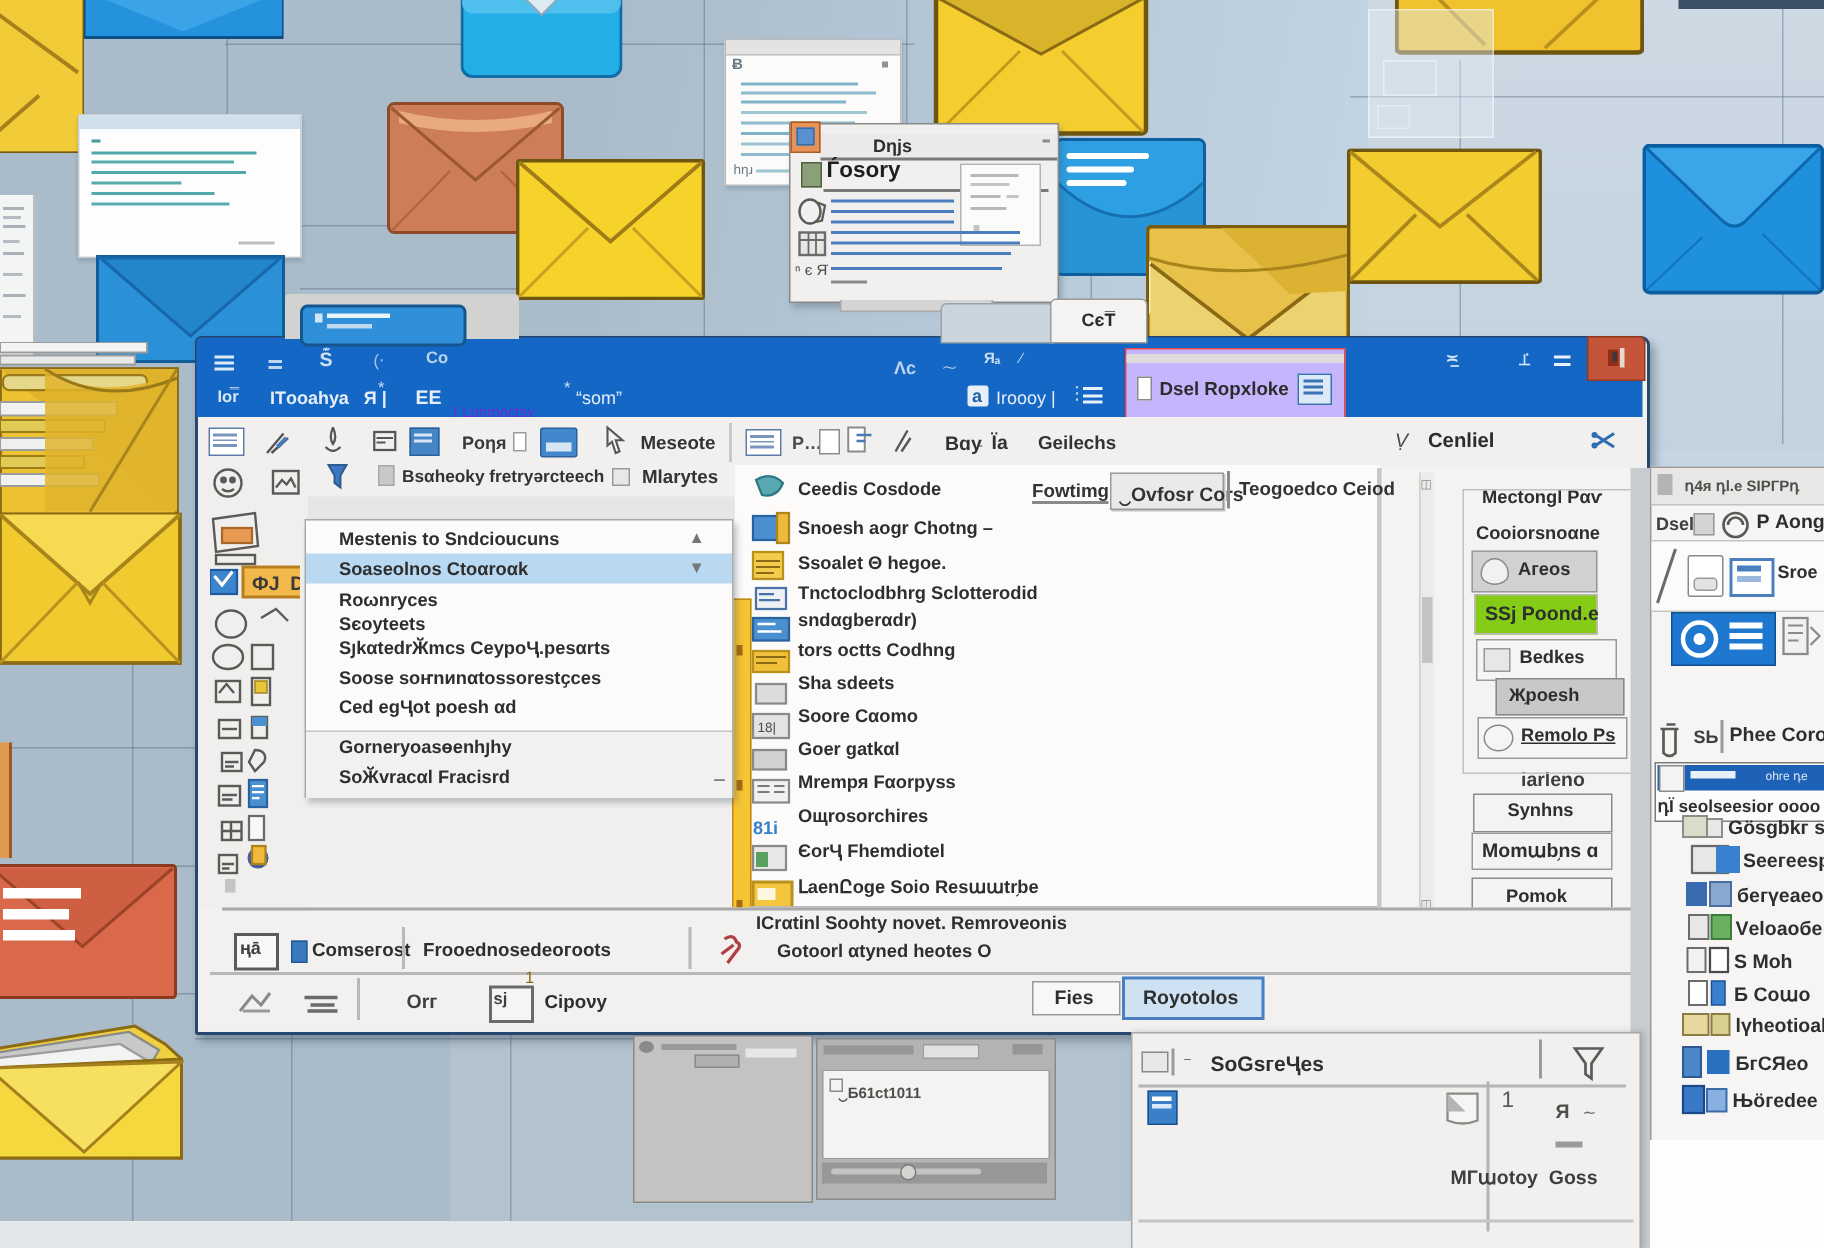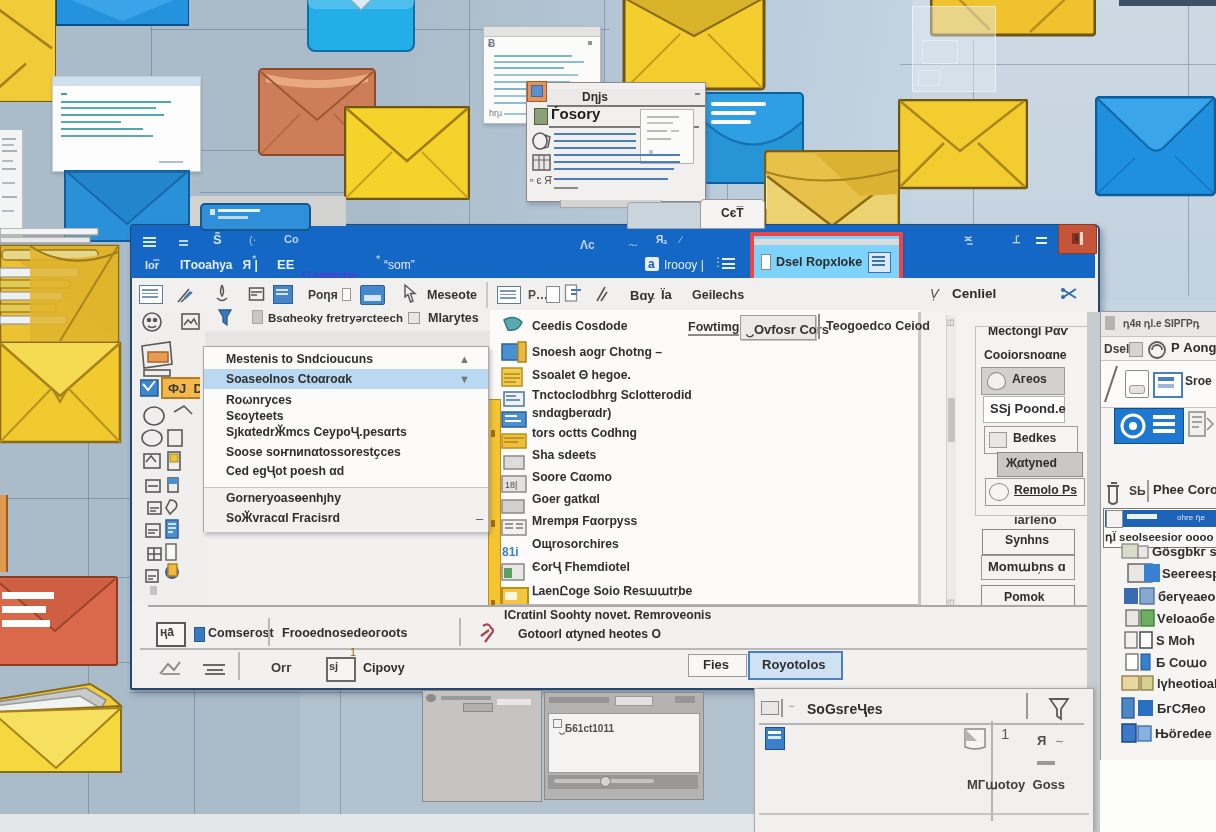--- a/index.html
+++ b/index.html
@@ -253,21 +253,21 @@
 </div>
 
 <div class="abs" style="left:143px;top:237px;width:13px;height:2px;background:#dce9f7;"></div>
 <div class="abs" style="left:143px;top:241px;width:13px;height:2px;background:#dce9f7;"></div>
 <div class="abs" style="left:143px;top:245px;width:13px;height:2px;background:#dce9f7;"></div>
 <div class="abs" style="left:179px;top:240px;width:9px;height:2px;background:#bcd4ee;"></div>
 <div class="abs" style="left:179px;top:244px;width:9px;height:2px;background:#bcd4ee;"></div>
 <div class="txt" style="left:213px;top:232px;font-size:13px;color:#cfe0f2;font-weight:700;">S͊</div>
 <div class="txt" style="left:249px;top:234px;font-size:11px;color:#a9c6e6;">(⋅</div>
 <div class="txt" style="left:284px;top:233px;font-size:11px;color:#bcd4ee;font-weight:700;">Cο</div>
-<div class="txt" style="left:580px;top:238px;font-size:12px;color:#bcd4ee;font-weight:700;">Λc</div>
+<div class="txt" style="left:596px;top:238px;font-size:12px;color:#bcd4ee;font-weight:700;">Λc</div>
 <div class="txt" style="left:964px;top:233px;font-size:10px;color:#d7e6f6;font-weight:700;">≍̲</div>
 <div class="txt" style="left:1012px;top:234px;font-size:10px;color:#d7e6f6;font-weight:700;">⊥̇</div>
 <div class="abs" style="left:1036px;top:237px;width:11px;height:2.2px;background:#e9f1fa;"></div>
 <div class="abs" style="left:1036px;top:242px;width:11px;height:2.2px;background:#e9f1fa;"></div>
 
 <div class="abs" style="left:1058px;top:224px;width:37px;height:28px;background:#c4543a;border:1px solid #94381f;border-radius:0 4px 0 0;">
   <div class="abs" style="left:13px;top:8px;width:7px;height:11px;background:#8e3019;"></div>
   <div class="abs" style="left:21px;top:7px;width:3px;height:13px;background:#e8d8d0;"></div>
   <div class="abs" style="left:16px;top:10px;width:3px;height:6px;background:#3a3644;"></div>
 </div>
@@ -284,21 +284,21 @@
 <div class="txt" style="left:680px;top:234px;font-size:10px;color:#bcd4ee;">∕</div>
 
 <div class="abs" style="left:645px;top:257px;width:14px;height:14px;background:#e8eef6;border-radius:2px;"></div>
 <div class="txt" style="left:648px;top:257px;font-size:12px;color:#1c5fa8;font-weight:700;">a</div>
 <div class="txt" style="left:664px;top:258px;font-size:12px;color:#e6eef8;">Irοοοy&nbsp;|</div>
 <div class="txt" style="left:712px;top:255px;font-size:12px;color:#cfe0f2;">⋮</div>
 <div class="abs" style="left:722px;top:258px;width:13px;height:2.2px;background:#e9f1fa;"></div>
 <div class="abs" style="left:722px;top:262.5px;width:13px;height:2.2px;background:#e9f1fa;"></div>
 <div class="abs" style="left:722px;top:267px;width:13px;height:2.2px;background:#e9f1fa;"></div>
 
-<div class="abs" style="left:750px;top:232px;width:145px;height:48px;background:#7dd3fc;border:4px solid #ef4444;box-shadow:0 2px 2px rgba(40,60,90,.3);">
+<div class="abs" style="left:750px;top:232px;width:145px;height:48px;background:#c4b5fd;border:1px solid #ef4444;box-shadow:0 2px 2px rgba(40,60,90,.3);">
   <div class="abs" style="left:0;top:3px;width:100%;height:6px;background:#dddcda;"></div>
   <div class="abs" style="left:7px;top:18px;width:8px;height:14px;border:1.3px solid #8a8a88;background:#fff;"></div>
   <div class="txt" style="left:22px;top:19px;font-size:12.5px;color:#2c2c2c;font-weight:700;">Dѕel Rοpxlοke</div>
   <div class="abs" style="left:114px;top:16px;width:21px;height:19px;border:1.5px solid #3a72b4;background:#dce9f6;">
     <div class="abs" style="left:3px;top:3px;width:13px;height:2px;background:#3a72b4;"></div>
     <div class="abs" style="left:3px;top:7px;width:13px;height:2px;background:#3a72b4;"></div>
     <div class="abs" style="left:3px;top:11px;width:13px;height:2px;background:#3a72b4;"></div>
   </div>
 </div>
 <div class="abs" style="left:750px;top:278px;width:145px;height:4px;background:#1d66b8;"></div>
@@ -510,29 +510,29 @@
 <div class="abs" style="left:510px;top:645px;width:410px;height:1.5px;background:#c5c4c2;"></div>
 
 <div class="abs" style="left:918px;top:312px;width:2px;height:303px;background:#c9c8c6;"></div>
 
 <div class="txt" style="left:988px;top:324px;font-size:12.2px;font-weight:700;color:#2e2e2e;">Mеctοngl Pαѵ</div>
 <div class="txt" style="left:984px;top:348px;font-size:12.2px;font-weight:700;color:#2e2e2e;">Cοοіοrsnоαnе</div>
 <div class="abs" style="left:981px;top:367px;width:82px;height:26px;background:#d2d1cf;border:1.5px solid #9a9a98;">
   <div class="abs" style="left:5px;top:4px;width:17px;height:16px;background:#f2f1ef;border:1.5px solid #8a8a88;border-radius:50% 50% 50% 50%/60% 60% 40% 40%;"></div>
   <div class="txt" style="left:30px;top:4px;font-size:12.2px;font-weight:700;color:#2e2e2e;">Aгeοs</div>
 </div>
-<div class="abs" style="left:983px;top:396px;width:80px;height:25px;background:#ffffff;border:1.5px solid #b5b4b2;">
+<div class="abs" style="left:983px;top:396px;width:80px;height:25px;background:#84cc16;border:1.5px solid #b5b4b2;">
   <div class="txt" style="left:6px;top:4px;font-size:13px;font-weight:700;color:#2e2e2e;">ЅЅј Рοоnd.е</div>
 </div>
 <div class="abs" style="left:984px;top:426px;width:92px;height:26px;background:#f6f5f3;border:1.5px solid #9a9a98;">
   <div class="abs" style="left:4px;top:5px;width:16px;height:14px;border:1.5px solid #9a9a98;background:#e8e7e5;"></div>
   <div class="txt" style="left:28px;top:4px;font-size:12.2px;font-weight:700;color:#2e2e2e;">Bеdkеѕ</div>
 </div>
 <div class="abs" style="left:997px;top:452px;width:84px;height:23px;background:#c9c8c6;border:1.5px solid #8a8a88;">
-  <div class="txt" style="left:8px;top:3px;font-size:12.2px;font-weight:700;color:#2e2e2e;">Ж֥αtуnеd</div>
+  <div class="txt" style="left:8px;top:3px;font-size:12.2px;font-weight:700;color:#2e2e2e;">Ж֥pοesh</div>
 </div>
 <div class="abs" style="left:985px;top:478px;width:98px;height:26px;background:#f6f5f3;border:1.5px solid #9a9a98;">
   <div class="abs" style="left:3px;top:4px;width:18px;height:16px;border:1.5px solid #8a8a88;border-radius:50%;background:#f6f5f3;"></div>
   <div class="txt" style="left:28px;top:4px;font-size:12.2px;font-weight:700;color:#2e2e2e;text-decoration:underline;">Rеmοlο Рѕ</div>
 </div>
 <div class="txt" style="left:1014px;top:512px;font-size:13px;font-weight:700;color:#3e3e3e;">iаrlеnο</div>
 <div class="abs" style="left:982px;top:529px;width:91px;height:24px;background:#f4f3f1;border:1.5px solid #8a8a88;">
   <div class="txt" style="left:22px;top:3px;font-size:12.2px;font-weight:700;color:#2e2e2e;">Sуnһnѕ</div>
 </div>
 <div class="abs" style="left:981px;top:555px;width:92px;height:23px;background:#f4f3f1;border:1.5px solid #9a9a98;">

